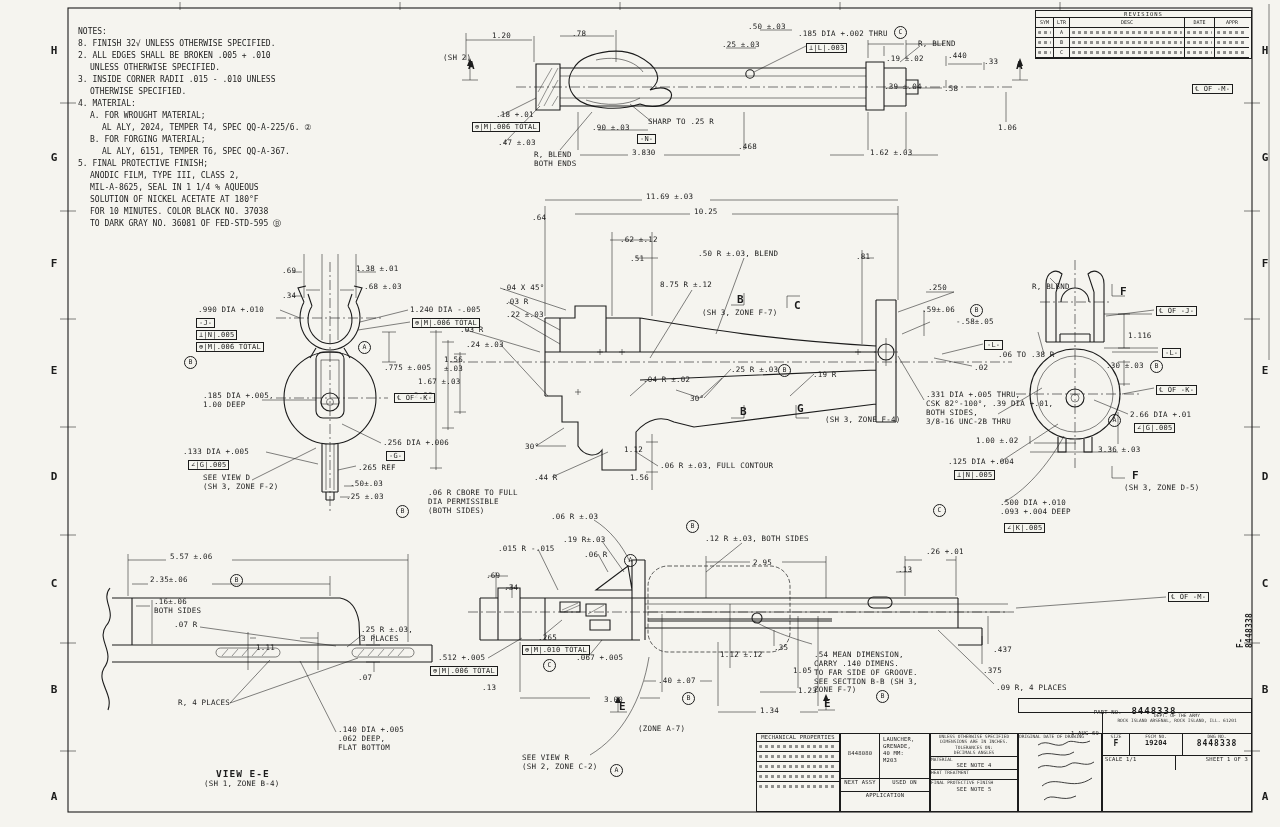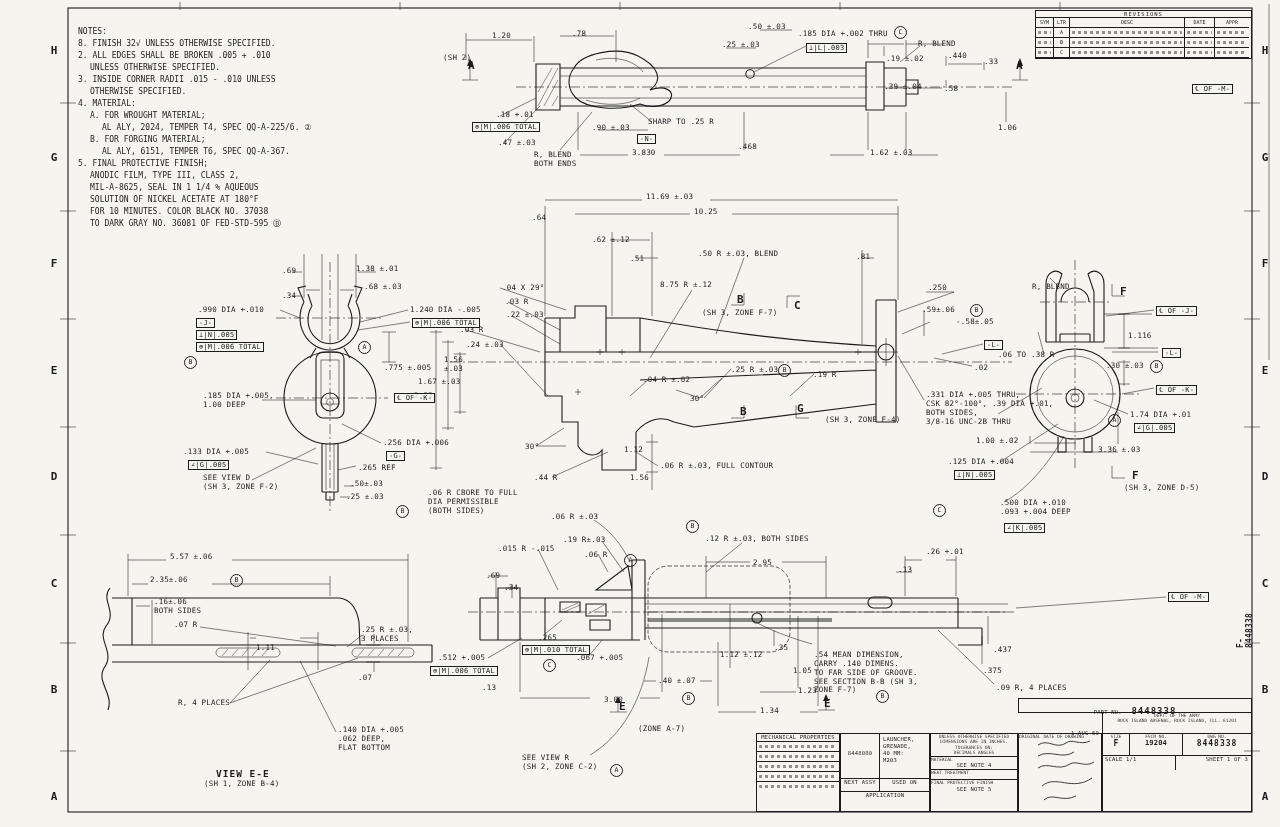--- a/index.html
+++ b/index.html
@@ -342,25 +342,25 @@
       <div class="lbl box" style="left: 637px; top: 134px;">-N-</div>
       <div class="lbl" style="left: 998px; top: 124px;">1.06</div>
       <div class="lbl" style="left: 534px; top: 151px;">R, BLEND
 BOTH ENDS</div>
       <div class="lbl" style="left: 632px; top: 149px;">3.830</div>
       <div class="lbl" style="left: 738px; top: 143px;">.468</div>
       <div class="lbl" style="left: 870px; top: 149px;">1.62 ±.03</div>
       <div class="lbl" style="left: 646px; top: 193px;">11.69 ±.03</div>
       <div class="lbl" style="left: 694px; top: 208px;">10.25</div>
       <div class="lbl" style="left: 532px; top: 214px;">.64</div>
-      <div class="lbl" style="left: 592px; top: 236px;">.62 ±.12</div>
+      <div class="lbl" style="left: 620px; top: 236px;">.62 ±.12</div>
       <div class="lbl" style="left: 630px; top: 255px;">.51</div>
       <div class="lbl" style="left: 698px; top: 250px;">.50 R ±.03, BLEND</div>
       <div class="lbl" style="left: 660px; top: 281px;">8.75 R ±.12</div>
-      <div class="lbl" style="left: 502px; top: 284px;">.04 X 29°</div>
+      <div class="lbl" style="left: 502px; top: 284px;">.04 X 45°</div>
       <div class="lbl" style="left: 505px; top: 298px;">.03 R</div>
       <div class="lbl" style="left: 506px; top: 311px;">.22 ±.03</div>
       <div class="lbl" style="left: 460px; top: 326px;">.03 R</div>
       <div class="lbl" style="left: 466px; top: 341px;">.24 ±.03</div>
       <div class="lbl big" style="left: 737px; top: 294px;">B</div>
       <div class="lbl" style="left: 702px; top: 309px;">(SH 3, ZONE F-7)</div>
       <div class="lbl big" style="left: 794px; top: 300px;">C</div>
       <div class="lbl" style="left: 856px; top: 253px;">.81</div>
       <div class="lbl" style="left: 928px; top: 284px;">.250</div>
       <div class="lbl" style="left: 922px; top: 306px;">.59±.06</div>
@@ -421,21 +421,21 @@
       <div class="lbl" style="left: 350px; top: 480px;">.50±.03</div>
       <div class="lbl" style="left: 346px; top: 493px;">.25 ±.03</div>
       <div class="lbl" style="left: 1032px; top: 283px;">R, BLEND</div>
       <div class="lbl big" style="left: 1120px; top: 286px;">F</div>
       <div class="lbl box" style="left: 1156px; top: 306px;">℄ OF -J-</div>
       <div class="lbl" style="left: 1128px; top: 332px;">1.116</div>
       <div class="lbl box" style="left: 1162px; top: 348px;">-L-</div>
       <div class="lbl" style="left: 1106px; top: 362px;">.30 ±.03</div>
       <div class="lbl circ" style="left: 1150px; top: 360px;">B</div>
       <div class="lbl box" style="left: 1156px; top: 385px;">℄ OF -K-</div>
-      <div class="lbl" style="left: 1130px; top: 411px;">1.74 DIA +.01</div>
+      <div class="lbl" style="left: 1130px; top: 411px;">2.66 DIA +.01</div>
       <div class="lbl fcf" style="left: 1134px; top: 423px;">∠|G|.005</div>
       <div class="lbl circ" style="left: 1108px; top: 414px;">A</div>
       <div class="lbl" style="left: 1098px; top: 446px;">3.36 ±.03</div>
       <div class="lbl big" style="left: 1132px; top: 470px;">F</div>
       <div class="lbl" style="left: 1124px; top: 484px;">(SH 3, ZONE D-5)</div>
       <div class="lbl" style="left: 948px; top: 458px;">.125 DIA +.004</div>
       <div class="lbl fcf" style="left: 954px; top: 470px;">⊥|N|.005</div>
       <div class="lbl circ" style="left: 933px; top: 504px;">C</div>
       <div class="lbl" style="left: 1000px; top: 499px;">.500 DIA +.010
 .093 +.004 DEEP</div>

